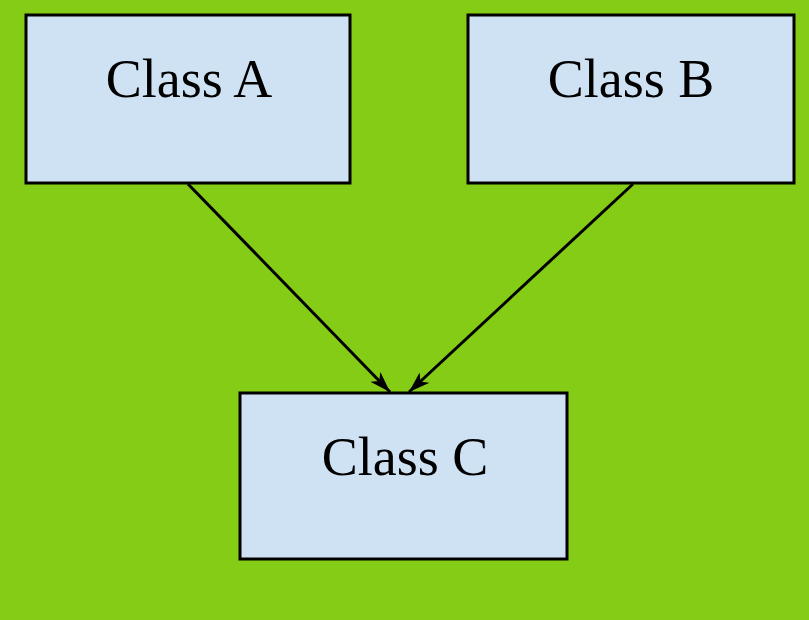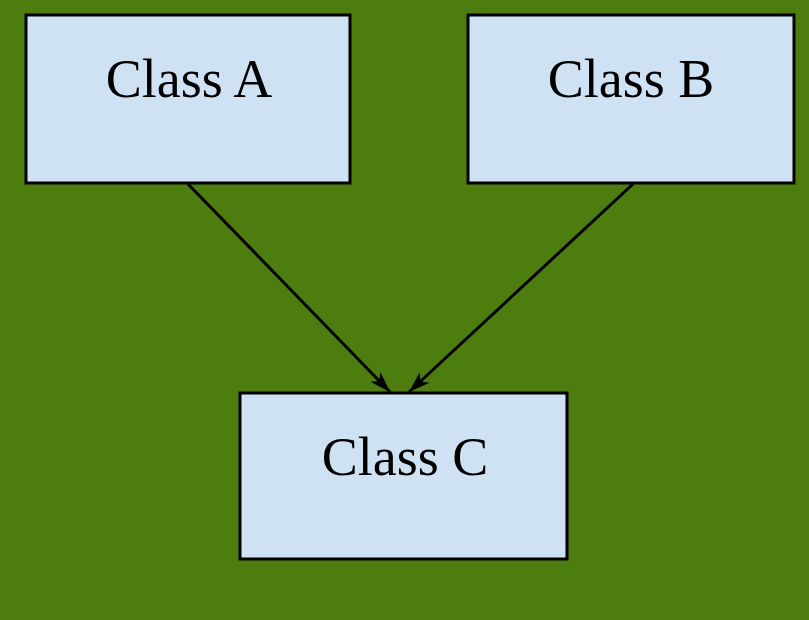--- a/index.html
+++ b/index.html
@@ -4,21 +4,21 @@
 <style>
   html, body {
     margin: 0;
     padding: 0;
     background: #ffffff;
   }
   .canvas {
     position: relative;
     width: 809px;
     height: 620px;
-    background: #4d7c0f;
+    background: #84cc16;
     overflow: hidden;
   }
   svg {
     display: block;
     width: 809px;
     height: 620px;
   }
   .node-rect {
     stroke: #000000;
     stroke-width: 3;

